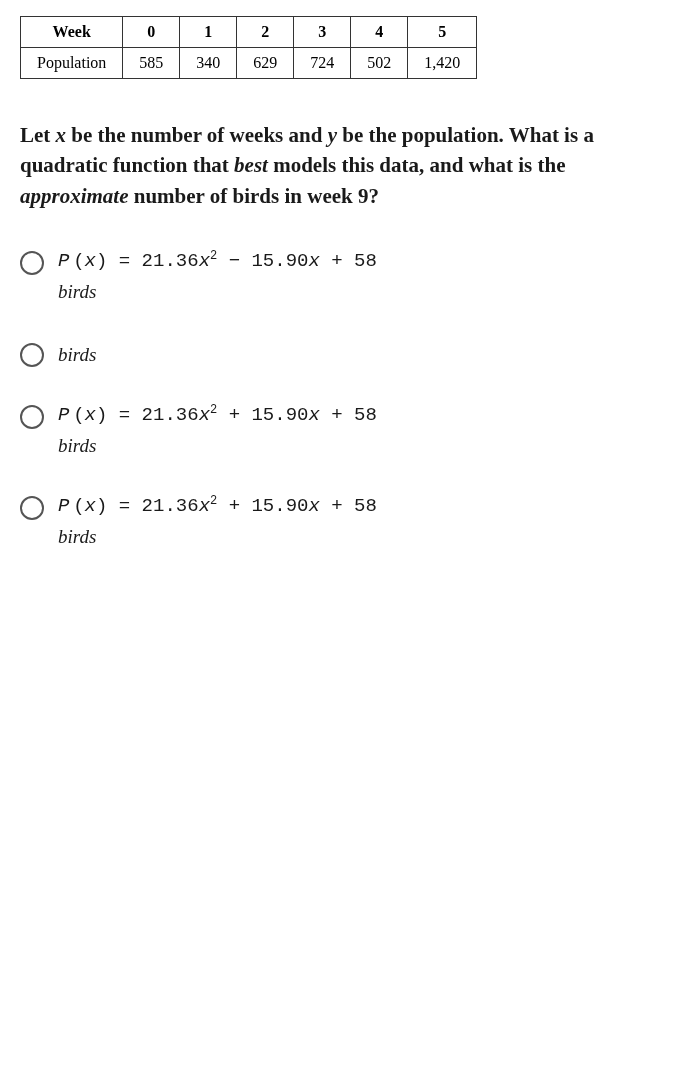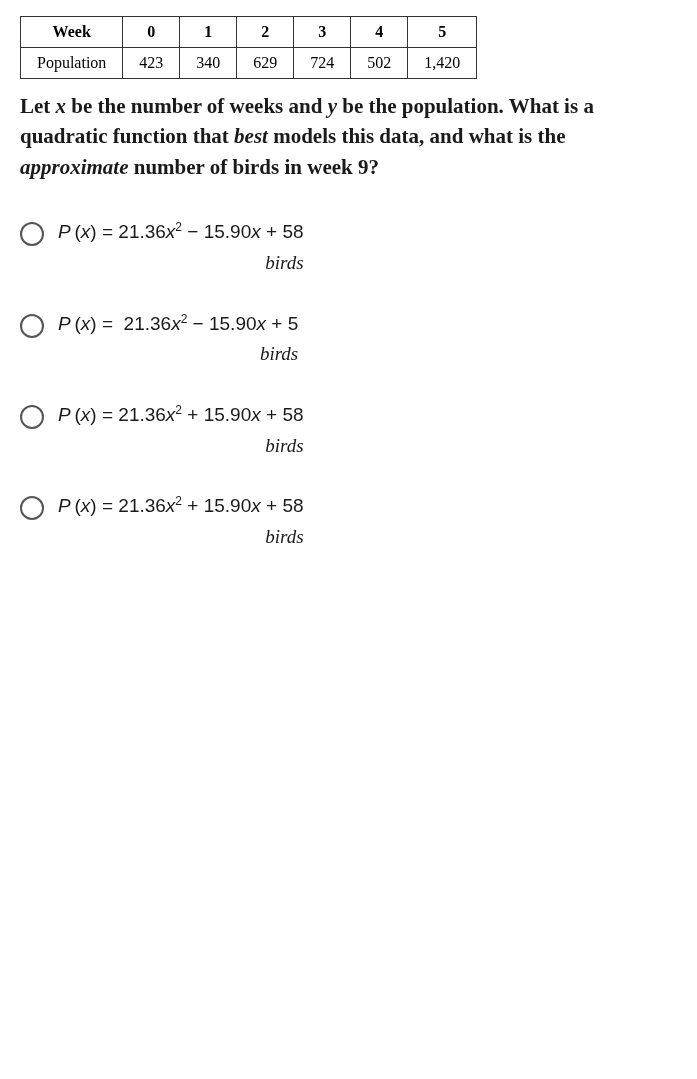--- a/index.html
+++ b/index.html
@@ -12,21 +12,21 @@
       width: 697px;
       min-height: 1079px;
       background: #ffffff;
       font-family: Georgia, 'Times New Roman', serif;
       padding: 16px 20px;
     }
 
     
     .data-table {
       border-collapse: collapse;
-      margin-bottom: 12px;
+      margin-bottom: 41px;
       width: auto;
     }
 
     .data-table th,
     .data-table td {
       border: 1px solid #333;
       padding: 6px 16px;
       text-align: center;
       font-size: 16px;
     }
@@ -78,58 +78,57 @@
     }
 
     .option-content {
       font-size: 18px;
       line-height: 1.5;
       color: #1a1a1a;
     }
 
     
     .math-line {
-      font-family: Liberation Sans, sans-serif;
+      font-family: Liberation Mono, monospace;
       font-size: 19px;
       display: block;
     }
 
     sup {
       font-size: 12px;
       vertical-align: super;
     }
 
     .birds-label {
       display: block;
       font-family: Georgia, 'Times New Roman', serif;
       font-size: 19px;
       font-style: italic;
       margin-top: 2px;
-      text-align: right;
     }
   </style>
 </head>
 <body>
 
 <table class="data-table">
   <thead>
     <tr>
       <th>Week</th>
       <th>0</th>
       <th>1</th>
       <th>2</th>
       <th>3</th>
       <th>4</th>
       <th>5</th>
     </tr>
   </thead>
   <tbody>
     <tr>
       <td>Population</td>
-      <td>423</td>
+      <td>585</td>
       <td>340</td>
       <td>629</td>
       <td>724</td>
       <td>502</td>
       <td>1,420</td>
     </tr>
   </tbody>
 </table>
 
 <div class="question-text">
@@ -144,23 +143,20 @@
       <span class="math-line">
         <i>P</i> (<i>x</i>) = 21.36<i>x</i><sup>2</sup> − 15.90<i>x</i> + 58
       </span>
       <span class="birds-label">birds</span>
     </div>
   </div>
 
   <div class="option-item">
     <div class="radio-circle"></div>
     <div class="option-content">
-      <span class="math-line">
-        <i>P</i> (<i>x</i>) =&nbsp; 21.36<i>x</i><sup>2</sup> − 15.90<i>x</i> + 5
-      </span>
       <span class="birds-label">birds</span>
     </div>
   </div>
 
   <div class="option-item">
     <div class="radio-circle"></div>
     <div class="option-content">
       <span class="math-line">
         <i>P</i> (<i>x</i>) = 21.36<i>x</i><sup>2</sup> + 15.90<i>x</i> + 58
       </span>

